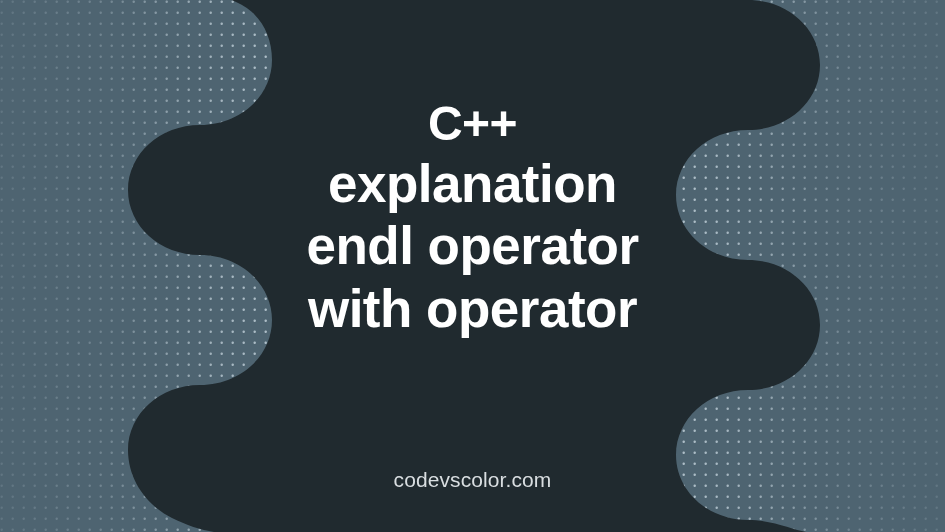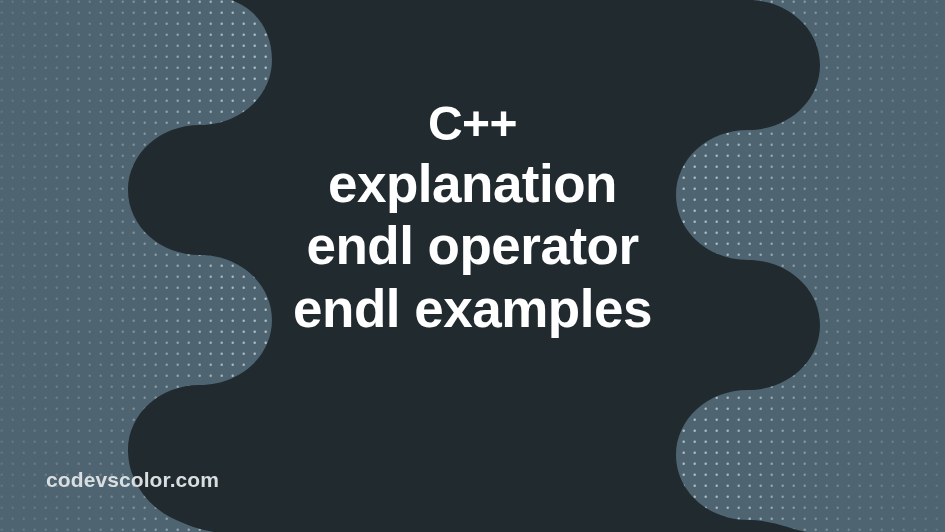--- a/index.html
+++ b/index.html
@@ -32,26 +32,25 @@
     line-height:1.18;
     letter-spacing:-0.5px;
     -webkit-font-smoothing:antialiased;
   }
   #title .line { display:block; white-space:pre; }
   #title .line-1 { font-size:48px; }
   #footer {
     position:absolute;
     left:0; right:0;
     top:468px;
-    text-align:left;
+    text-align:center;
     color:#d9dee1;
     font-size:21px;
-    font-weight:700;
+    font-weight:400;
     letter-spacing:.1px;
-    padding-left:46px;
   }
 </style>
 </head>
 <body>
 
 <div id="stage">
 
   <svg id="blob-final" style="position:absolute;inset:0;width:945px;height:532px;" viewBox="0 0 945 532" preserveAspectRatio="none">
     <defs>
       <pattern id="ht" width="11" height="11" patternUnits="userSpaceOnUse">
@@ -108,18 +107,18 @@
          C 240,125 272,96 272,60
          C 272,33 258,11 236,2
          L 232,0 Z"></path>
   </svg>
 
   <div id="content">
     <div id="title">
       <span class="line line-1">C++</span>
       <span class="line line-3">explanation</span>
       <span class="line line-2">endl operator</span>
-      <span class="line line-4">endl examples</span>
+      <span class="line line-4">with operator</span>
     </div>
     <div id="footer">codevscolor.com</div>
   </div>
 
 </div>
 
 </body></html>

